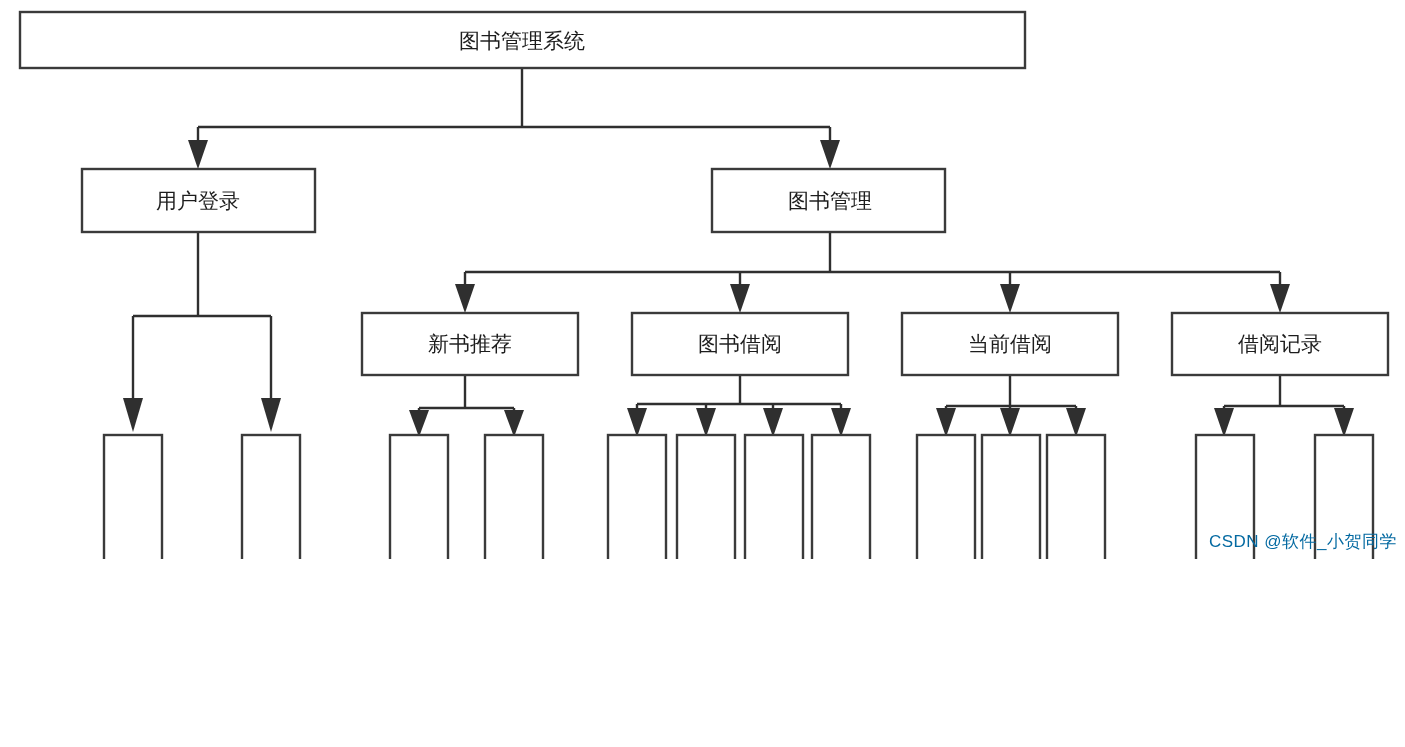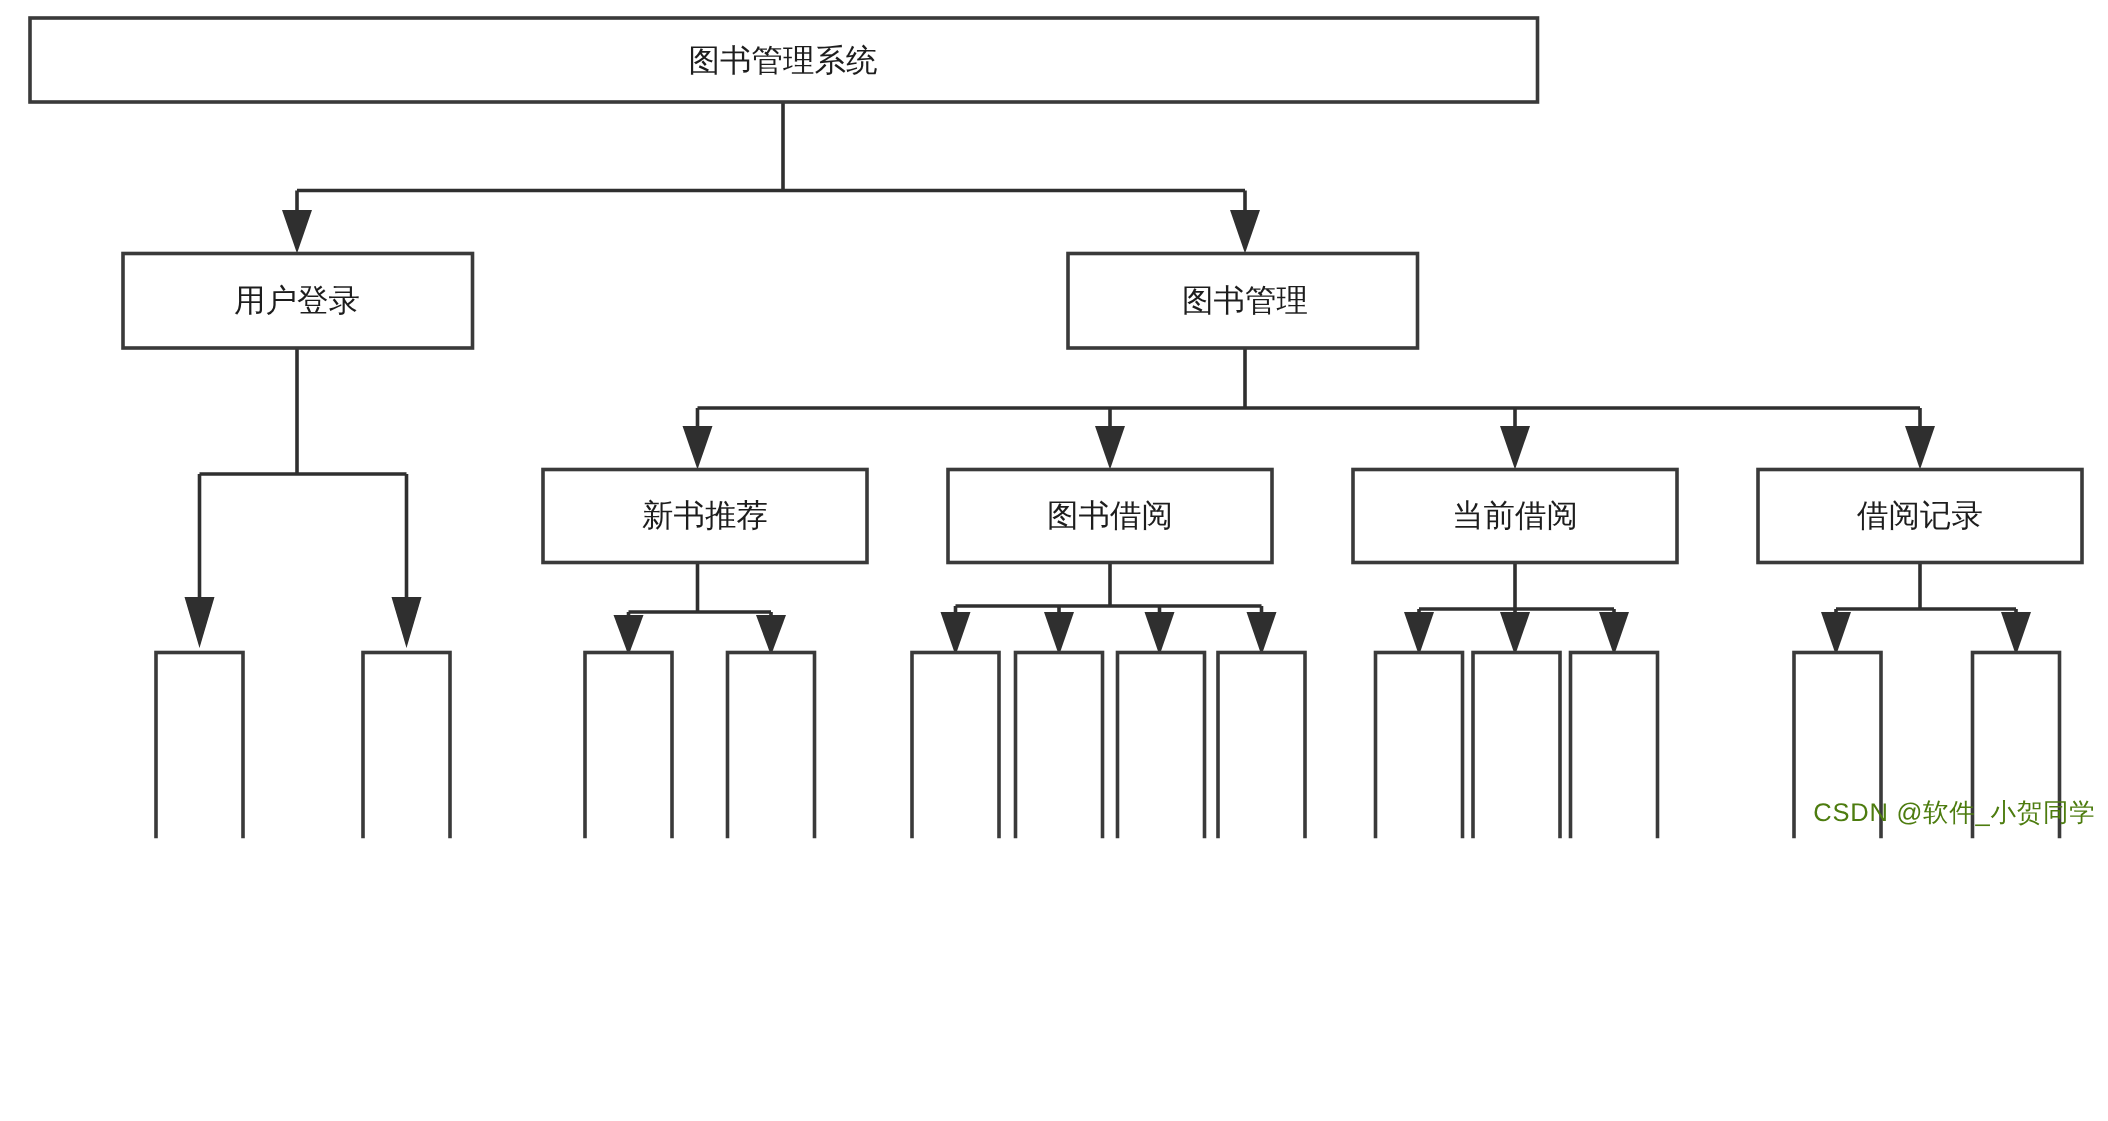--- a/index.html
+++ b/index.html
@@ -61,21 +61,21 @@
     align-items: flex-start;
     justify-content: center;
     pointer-events: none;
   }
   .watermark {
     position: absolute;
     right: 8px;
     bottom: 6px;
     font-family: "Liberation Sans", "DejaVu Sans", sans-serif;
     font-size: 17px;
-    color: #4d7c0f;
+    color: #0369a1;
     letter-spacing: 0.5px;
     white-space: nowrap;
     text-align: center;
   }
 </style>
 </head>
 <body>
 
 <div id="diagram-root">
 

